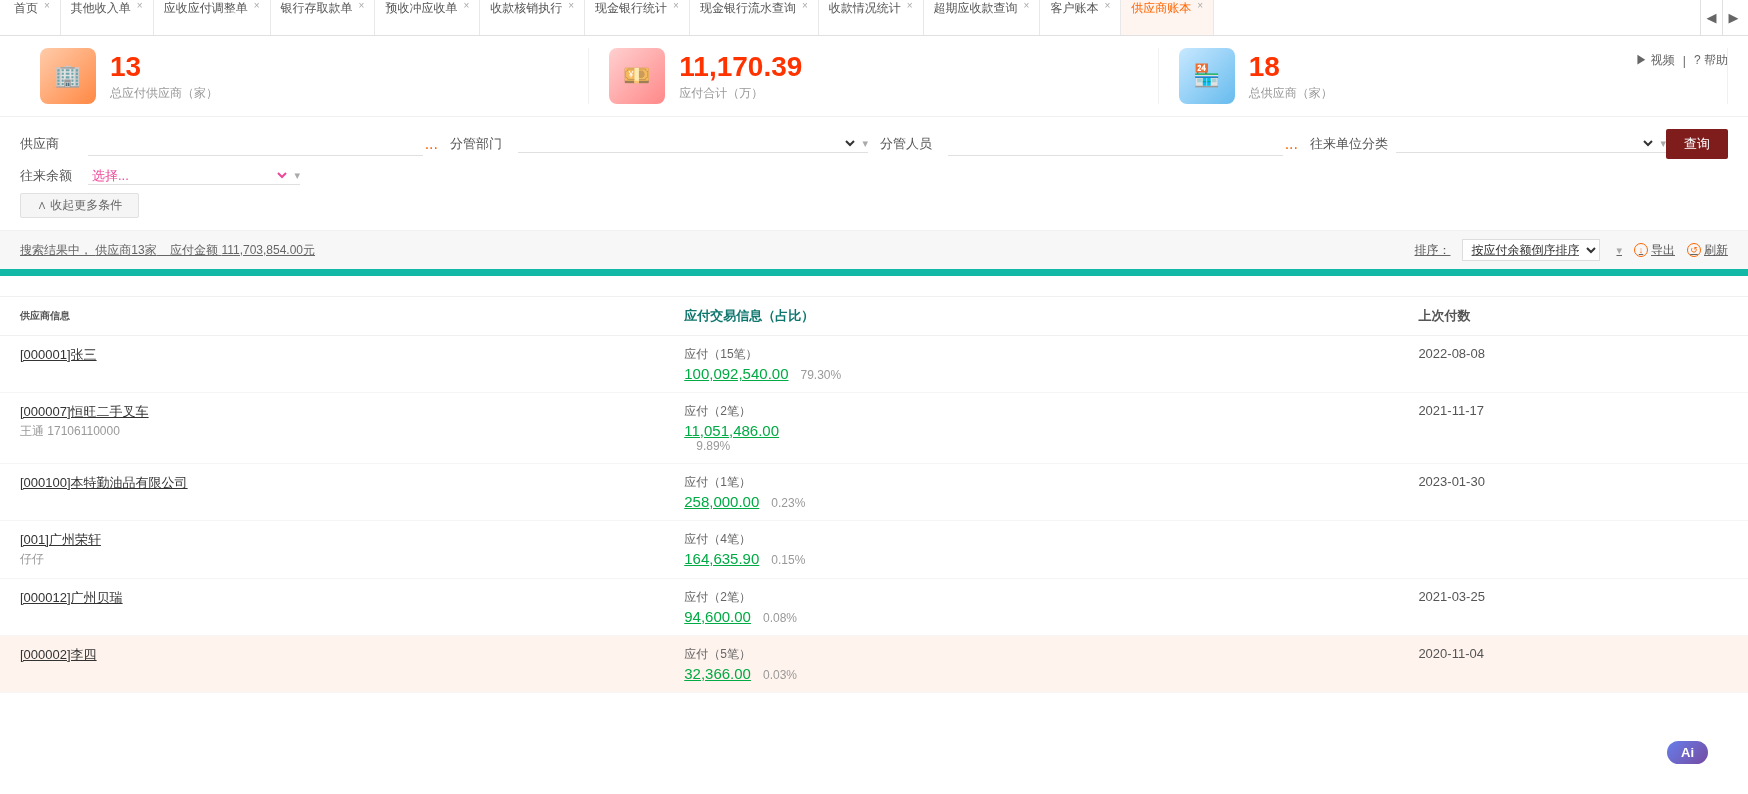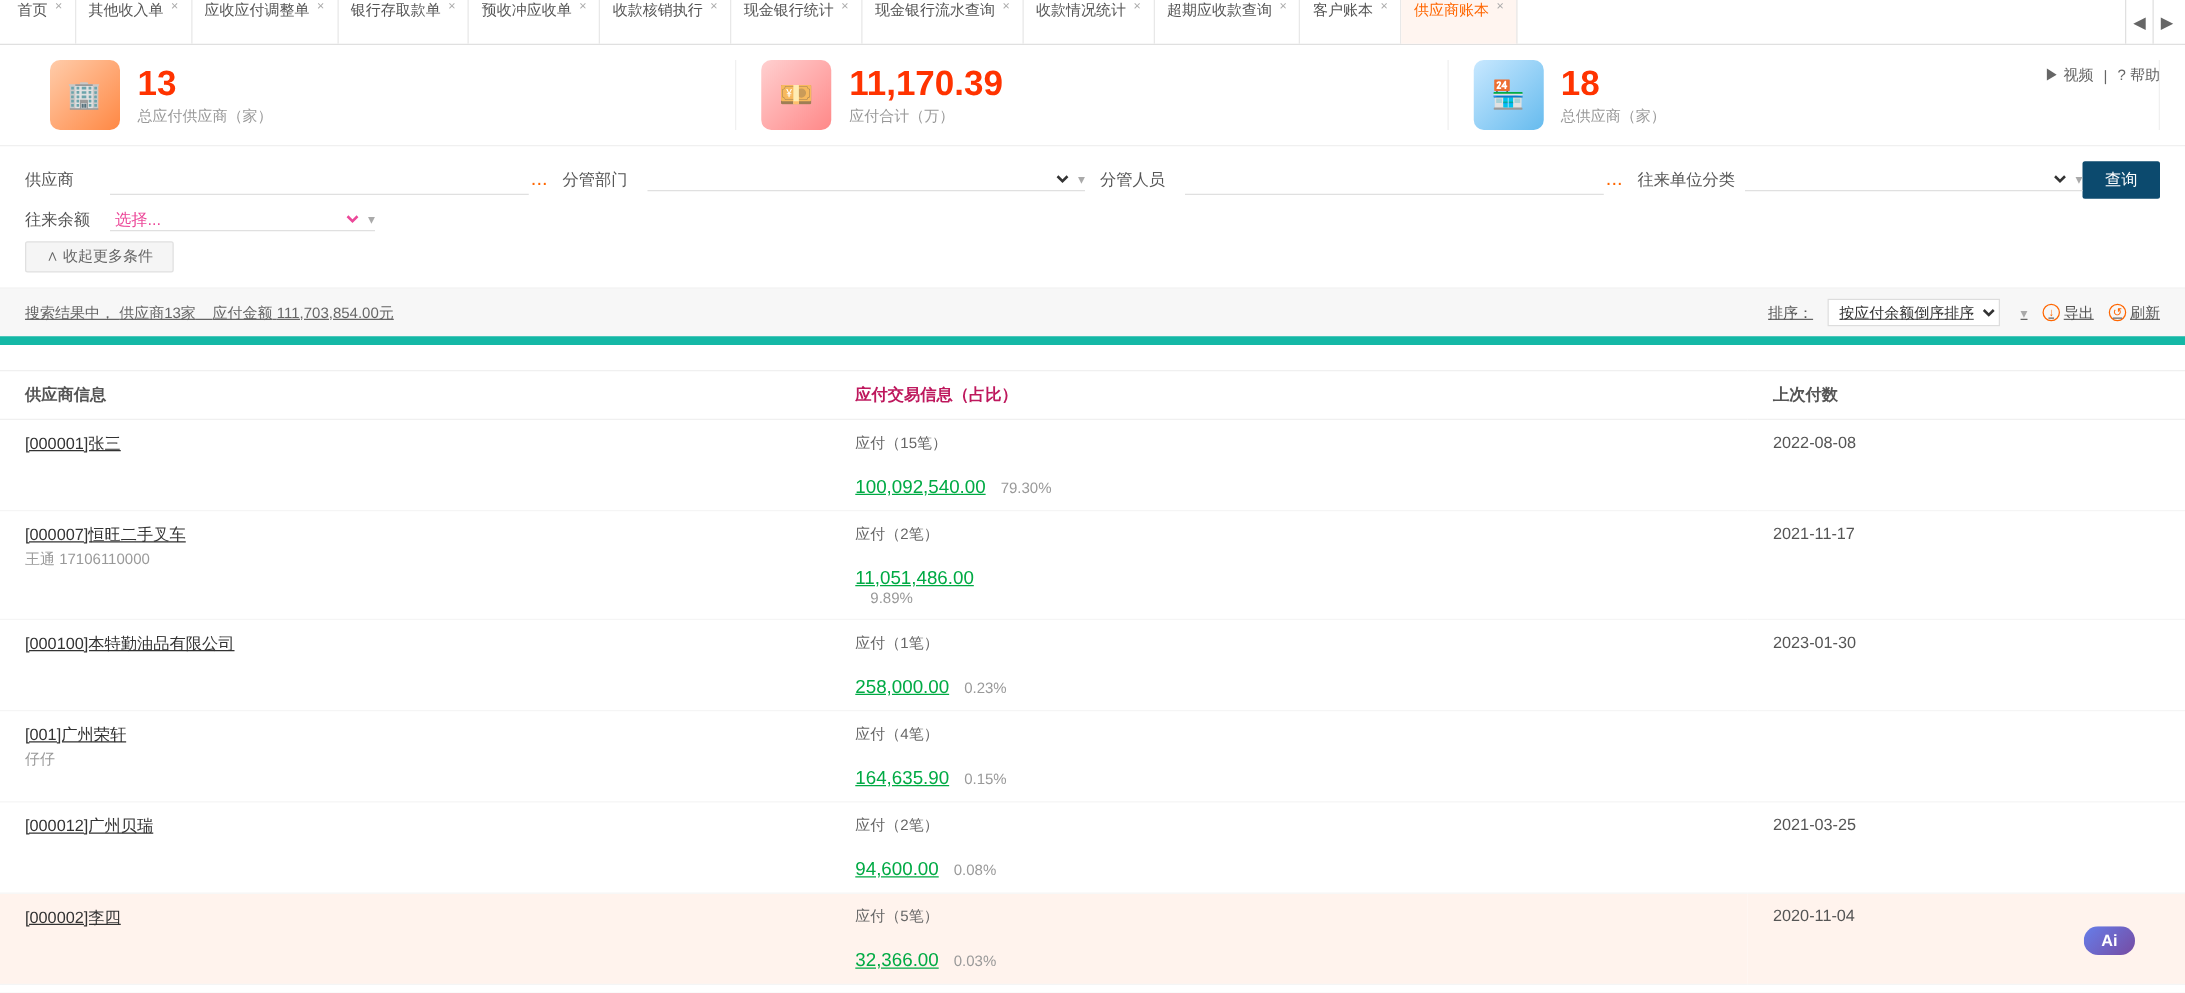--- a/index.html
+++ b/index.html
@@ -161,21 +161,21 @@
       font-size: 16px;
       margin-left: 2px;
       cursor: pointer;
     }
     .filter-chevron {
       color: #aaa;
       font-size: 11px;
       margin-left: 4px;
     }
     .search-btn {
-      background: #0c4a6e;
+      background: #7f1d1d;
       color: #fff;
       border: none;
       padding: 6px 18px;
       font-size: 13px;
       cursor: pointer;
       border-radius: 2px;
       white-space: nowrap;
     }
     .collapse-btn {
       display: flex;
@@ -285,21 +285,21 @@
     .tx-label {
       font-size: 12px;
       color: #666;
     }
     .tx-amount {
       font-size: 15px;
       color: #00aa44;
       text-decoration: underline;
       cursor: pointer;
       font-weight: 500;
-      margin-top: 18px;
+      margin-top: 2px;
     }
     .tx-pct {
       font-size: 12px;
       color: #999;
       margin-left: 12px;
     }
     .last-pay {
       font-size: 13px;
       color: #555;
     }
@@ -493,22 +493,22 @@
     <table class="data-table">
       <thead>
         <tr>
           <th style="width:38%;"></th>
           <th style="width:42%;"></th>
           <th style="width:20%;"></th>
         </tr>
       </thead>
       <thead id="table-real-header">
         <tr>
-          <th style="padding:10px 20px;text-align:left;font-size:13px;font-weight:600;color:#555;width:38%;">供应商信息</th>
-          <th style="padding:10px 20px;text-align:left;font-size:13px;font-weight:600;color:#be185d;width:42%;">应付交易信息（占比）</th>
+          <th style="padding:10px 20px;text-align:left;font-size:10px;font-weight:600;color:#555;width:38%;">供应商信息</th>
+          <th style="padding:10px 20px;text-align:left;font-size:13px;font-weight:600;color:#0f766e;width:42%;">应付交易信息（占比）</th>
           <th style="padding:10px 20px;text-align:left;font-size:13px;font-weight:600;color:#555;width:20%;">上次付数</th>
         </tr>
       </thead>
       <tbody id="table-body">
 
       <tr>
             <td><span class="supplier-link">[000001]张三</span></td>
             <td>
       <div class="tx-label">应付（15笔）</div>
       <div style="display:flex;align-items:baseline;">

